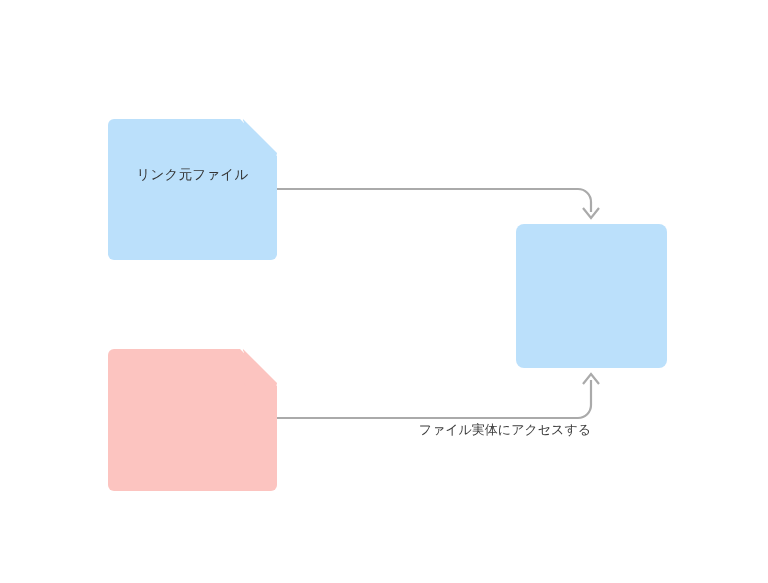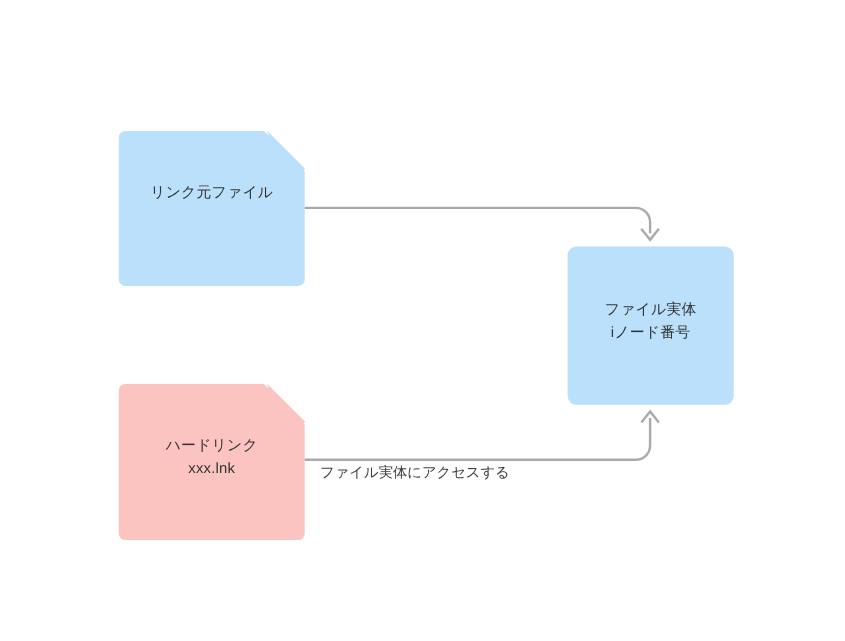--- a/index.html
+++ b/index.html
@@ -35,21 +35,21 @@
     line-height: 21px;
     letter-spacing: 0.2px;
     white-space: nowrap;
     pointer-events: none;
   }
   .node-label .l2 {
     display: block;
   }
   .edge-label {
     position: absolute;
-    text-align: left;
+    text-align: right;
     color: #3c3c3c;
     font-size: 13px;
     line-height: 20px;
     white-space: nowrap;
     font-family: Liberation Serif, serif;
   }
   .edge-label .l2 {
     display: block;
   }
   
@@ -123,27 +123,19 @@
                a 13,13 0 0 0 13,-13
                L 591,368"></path>
       <path fill="none" stroke="#aaaaaa" stroke-width="2.2" stroke-linecap="butt" stroke-linejoin="miter" d="M 583,372 L 591,362 L 599,372"></path>
     </g>
   </svg>
 
   <div class="node-label" id="label-source-file">
     <span>リンク元ファイル</span>
   </div>
 
-  <div class="node-label" id="label-hard-link">
-    <span>ハードリンク</span>
-    <span class="l2">xxx.lnk</span>
-  </div>
 
-  <div class="node-label" id="label-file-entity">
-    <span>ファイル実体</span>
-    <span class="l2">iノード番号</span>
-  </div>
 
   <div class="edge-label" id="label-access-note">
     <span>ファイル実体にアクセスする</span>
   </div>
 
 </div>
 
 </body></html>

